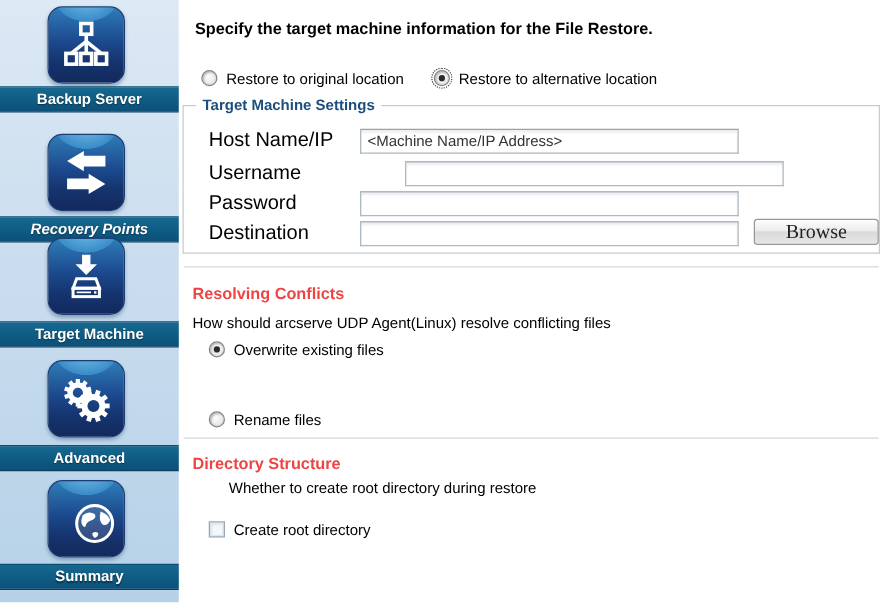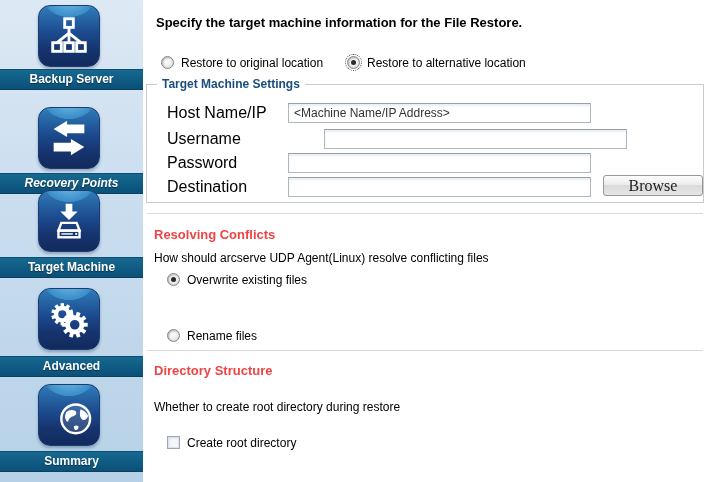--- a/index.html
+++ b/index.html
@@ -197,20 +197,20 @@
     <span class="radio checked"></span>
     <span>Overwrite existing files</span>
   </label>
   <label class="opt" style="left:167px;top:298px;margin-top:30px;">
     <span class="radio"></span>
     <span>Rename files</span>
   </label>
 
   <div class="hr" style="top:350px;"></div>
   <div class="sec-title" style="top:363px;">Directory Structure</div>
-  <div class="sec-desc" style="top:400px;">Whether to create root directory during restore</div>
-
-  <label class="opt" style="left:167px;top:435px;">
+  <div class="sec-desc" style="top:383px;margin-left:29px;">Whether to create root directory during restore</div>
+
+  <label class="opt" style="left:167px;top:416px;">
     <span class="checkbox"></span>
     <span>Create root directory</span>
   </label>
 
 </div>
 
 </body></html>

